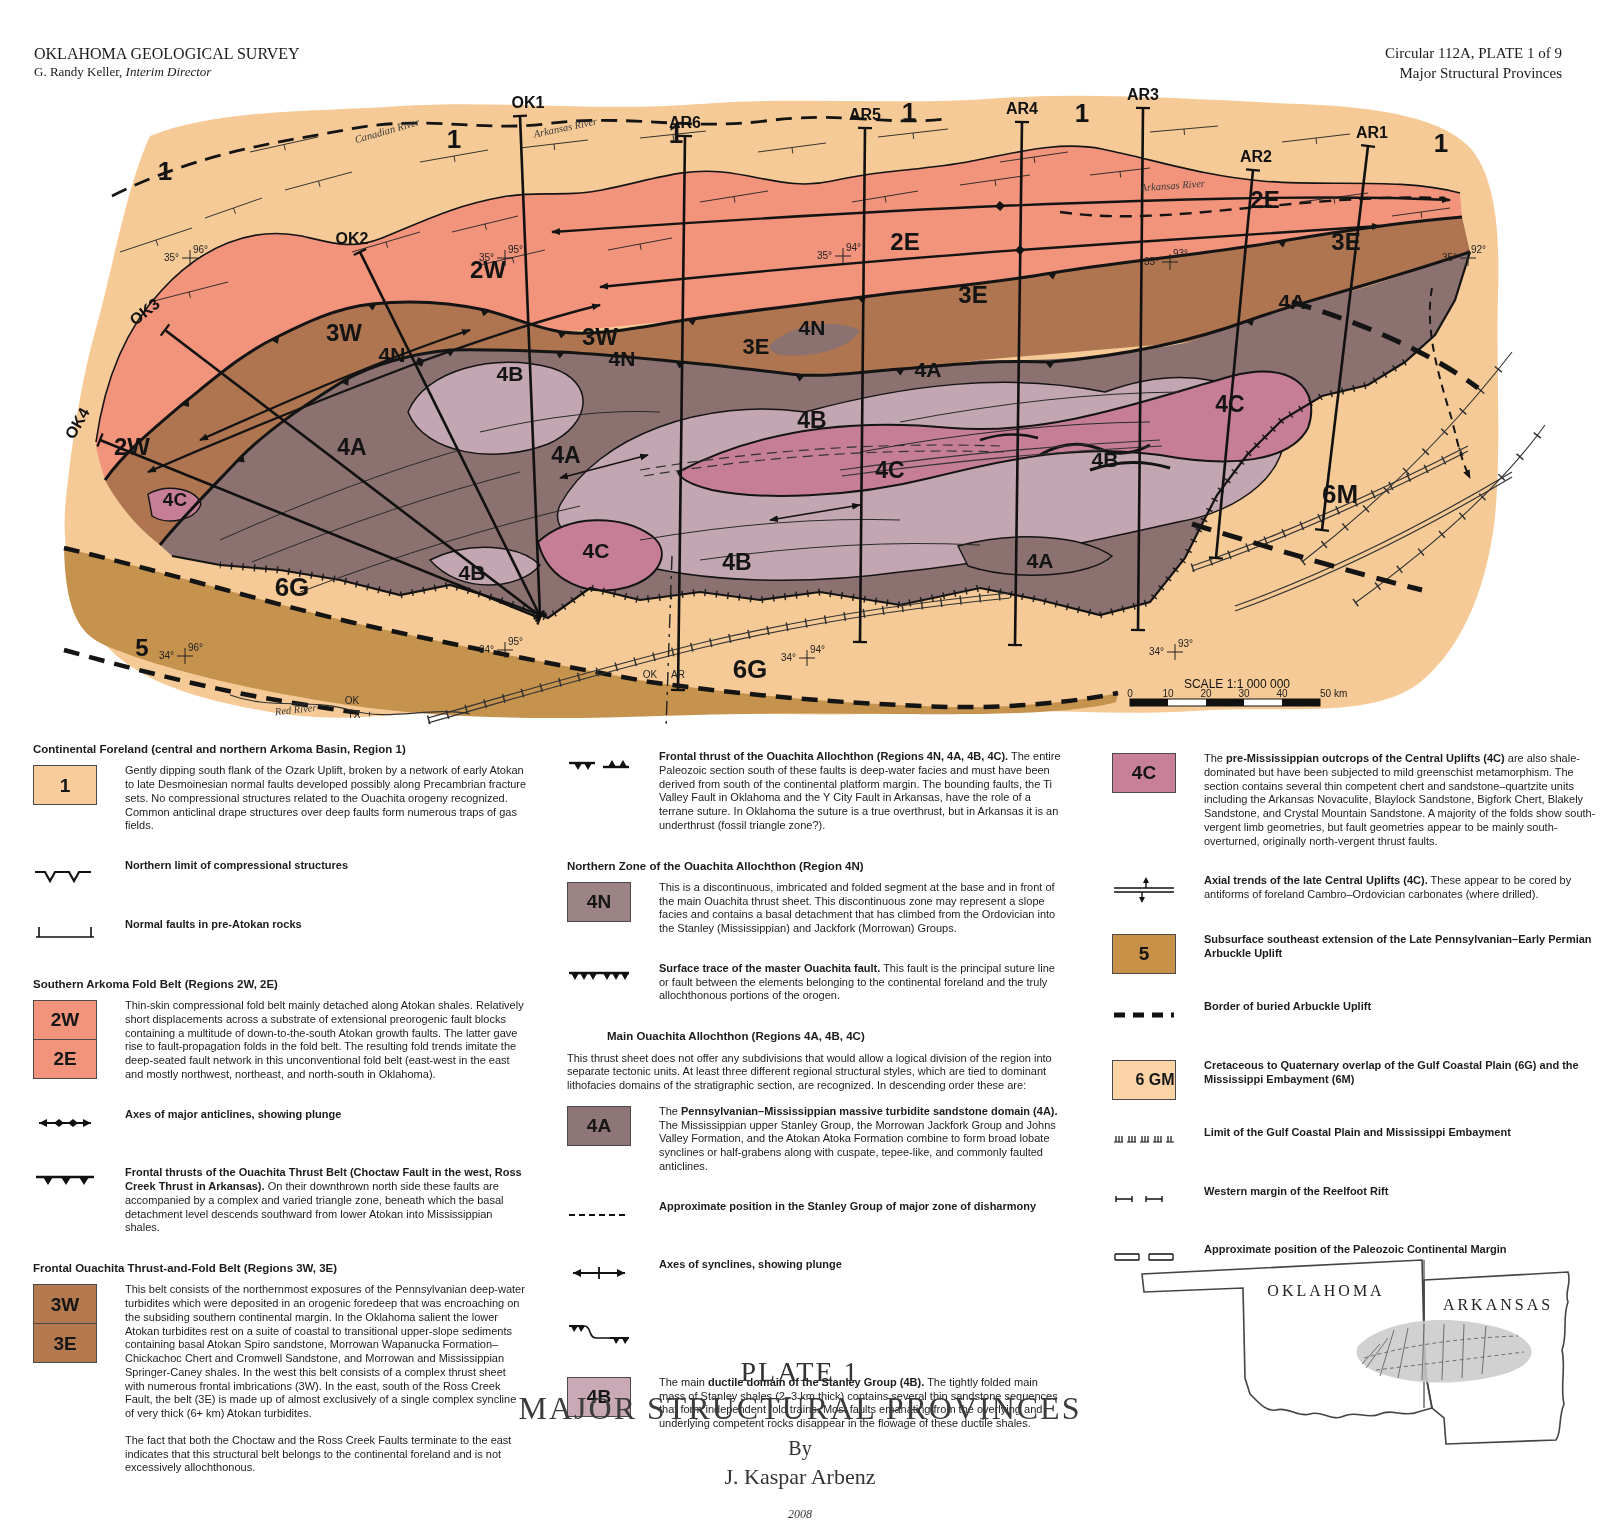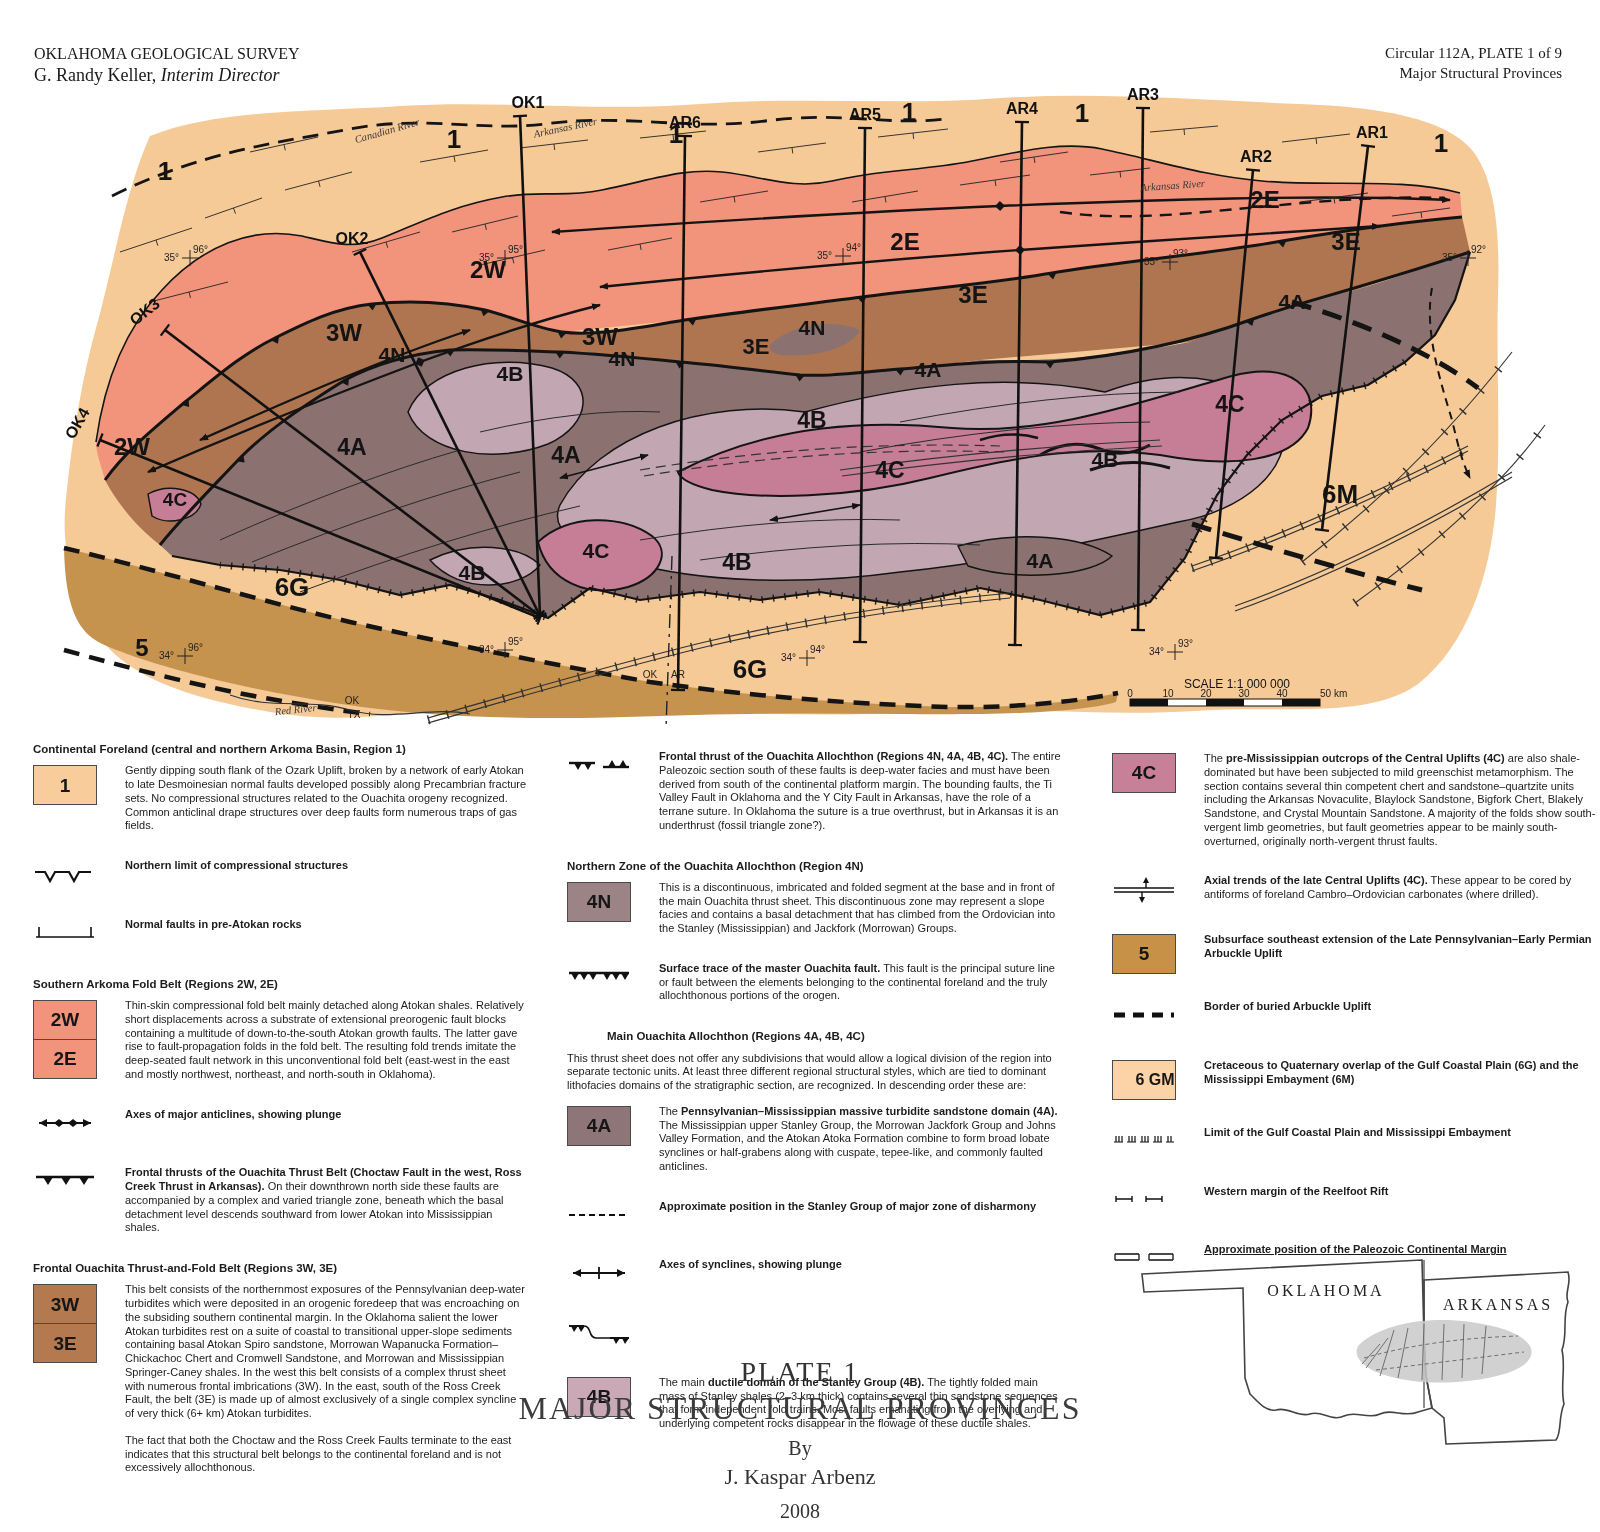--- a/index.html
+++ b/index.html
@@ -3,21 +3,21 @@
 <meta charset="utf-8">
 <style>
   html,body{margin:0;padding:0}
   body{width:1600px;height:1532px;background:#fff;position:relative;overflow:hidden;
        font-family:"Liberation Sans",sans-serif;color:#1b1b1b;}
   .page{position:absolute;inset:0;}
   
   .hdr{position:absolute;top:44px;left:34px;right:38px;display:flex;justify-content:space-between;
        font-family:"Liberation Serif","DejaVu Serif",serif;color:#1a1a1a;}
   .hdr .hl{font-size:16px;line-height:1.25;}
-  .hdr .hl .l2{font-size:18px;}
+  .hdr .hl .l2{font-size:13px;}
   .hdr .hr{font-size:15px;line-height:1.3;text-align:right;}
   
   #map-svg{position:absolute;left:0;top:0;width:1600px;height:745px;}
   text.rl{font-weight:bold;fill:#141414;font-family:"Liberation Sans",sans-serif;}
   text.sec{font-weight:bold;font-size:16px;fill:#111;font-family:"Liberation Sans",sans-serif;}
   text.riv{font-style:italic;font-size:10.5px;fill:#3a3a3a;font-family:"Liberation Serif",serif;}
   text.crd{font-size:10px;fill:#222;}
   text.stl{font-size:10px;fill:#222;}
   text.scl{font-size:12px;fill:#111;}
   
@@ -35,21 +35,21 @@
            font-size:19px;height:38px;color:#161616;}
   .sw-cell+.sw-cell{border-top:1px solid #4a4a4a;}
   
   #inset-svg{position:absolute;left:1126px;top:1218px;width:470px;height:300px;}
   .ftr{position:absolute;left:380px;width:840px;top:1356px;text-align:center;
        font-family:"Liberation Serif","DejaVu Serif",serif;color:#333;}
   .f1{font-size:28px;letter-spacing:2px;}
   .f2{font-size:32px;letter-spacing:2px;margin-top:2px;color:#3c3c3c;}
   .f3{font-size:20px;margin-top:10px;}
   .f4{font-size:22px;margin-top:4px;}
-  .f5{font-size:20px;margin-top:10px;}
+  .f5{font-size:12px;margin-top:17px;font-style:italic;}
 </style>
 </head>
 <body>
 
 <div class="page">
 
   <div class="hdr">
     <div class="hl">
       <div>OKLAHOMA GEOLOGICAL SURVEY</div>
       <div class="l2">
@@ -501,21 +501,21 @@
             <path d="M4,9 V15 M7,9 V15 M10,9 V15 M17,9 V15 M20,9 V15 M23,9 V15 M30,9 V15 M33,9 V15 M36,9 V15 M43,9 V15 M46,9 V15 M49,9 V15 M56,9 V15 M59,9 V15" stroke="#111" stroke-width="1.2"></path>
           </svg></div>
         <div class="leg-text"><strong>Limit of the Gulf Coastal Plain and Mississippi Embayment</strong></div>
       </div>
       <div class="leg-item" style="margin-top: 4px;">
         <div class="leg-symcell"><svg width="64" height="28" viewBox="0 0 64 28">
             <path d="M4,10 V16 M4,13 H20 M20,10 V16 M34,10 V16 M34,13 H50 M50,10 V16" stroke="#111" stroke-width="1.4" fill="none"></path>
           </svg></div>
         <div class="leg-text"><strong>Western margin of the Reelfoot Rift</strong></div>
       </div>
-      <div class="leg-item" style="margin-top: 4px; text-decoration: underline;">
+      <div class="leg-item" style="margin-top: 4px;">
         <div class="leg-symcell"><svg width="64" height="28" viewBox="0 0 64 28">
             <path d="M3,10 H27 M3,16 H27 M3,10 V16 M27,10 V16 M37,10 H61 M37,16 H61 M37,10 V16 M61,10 V16" stroke="#111" stroke-width="1.3" fill="none"></path>
           </svg></div>
         <div class="leg-text"><strong>Approximate position of the Paleozoic Continental Margin</strong></div>
       </div>
     </div>
 
   <svg id="inset-svg" viewBox="0 0 470 300">
     <path fill="none" stroke="#444" stroke-width="1.6" d="M16,56 L117,51 L296,42 L298,120 L300,158 L306,190 L292,194 C278,200 266,190 254,196 C242,202 230,192 218,198 C206,204 196,192 184,196 C172,200 162,188 150,192 C140,194 132,184 124,176 L119,160 L117,70 L18,74 Z"></path>
     <path fill="none" stroke="#444" stroke-width="1.6" d="M298,62 L442,54 C446,66 438,74 442,84 C436,100 442,116 436,132 C440,150 434,168 438,186 C432,200 436,214 430,222 L320,226 L318,200 L306,190 L300,158 L298,120 Z"></path>

